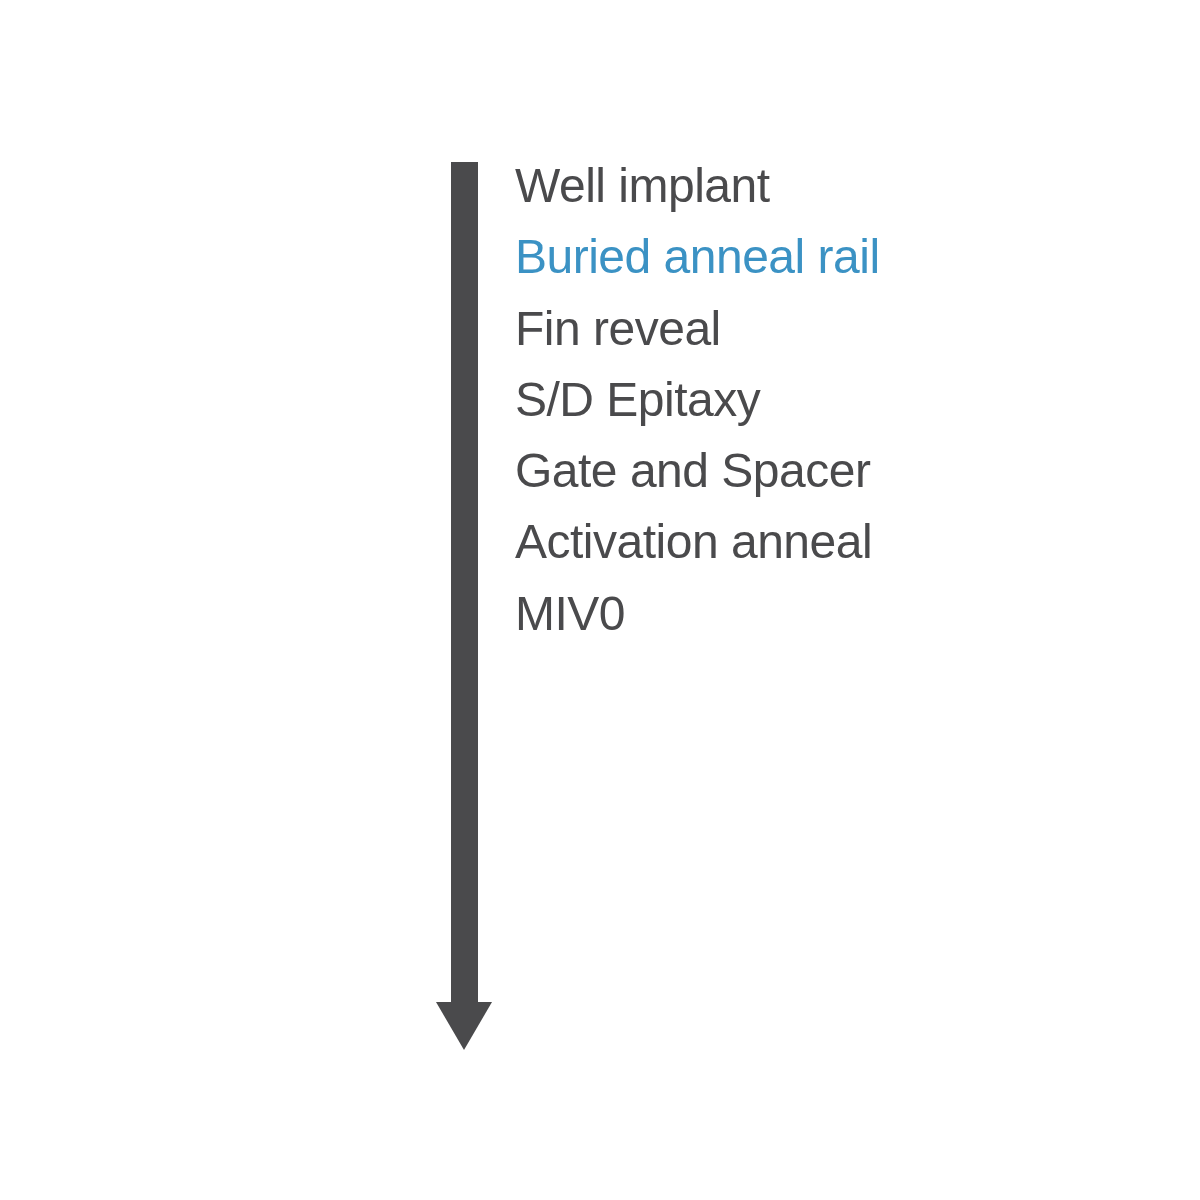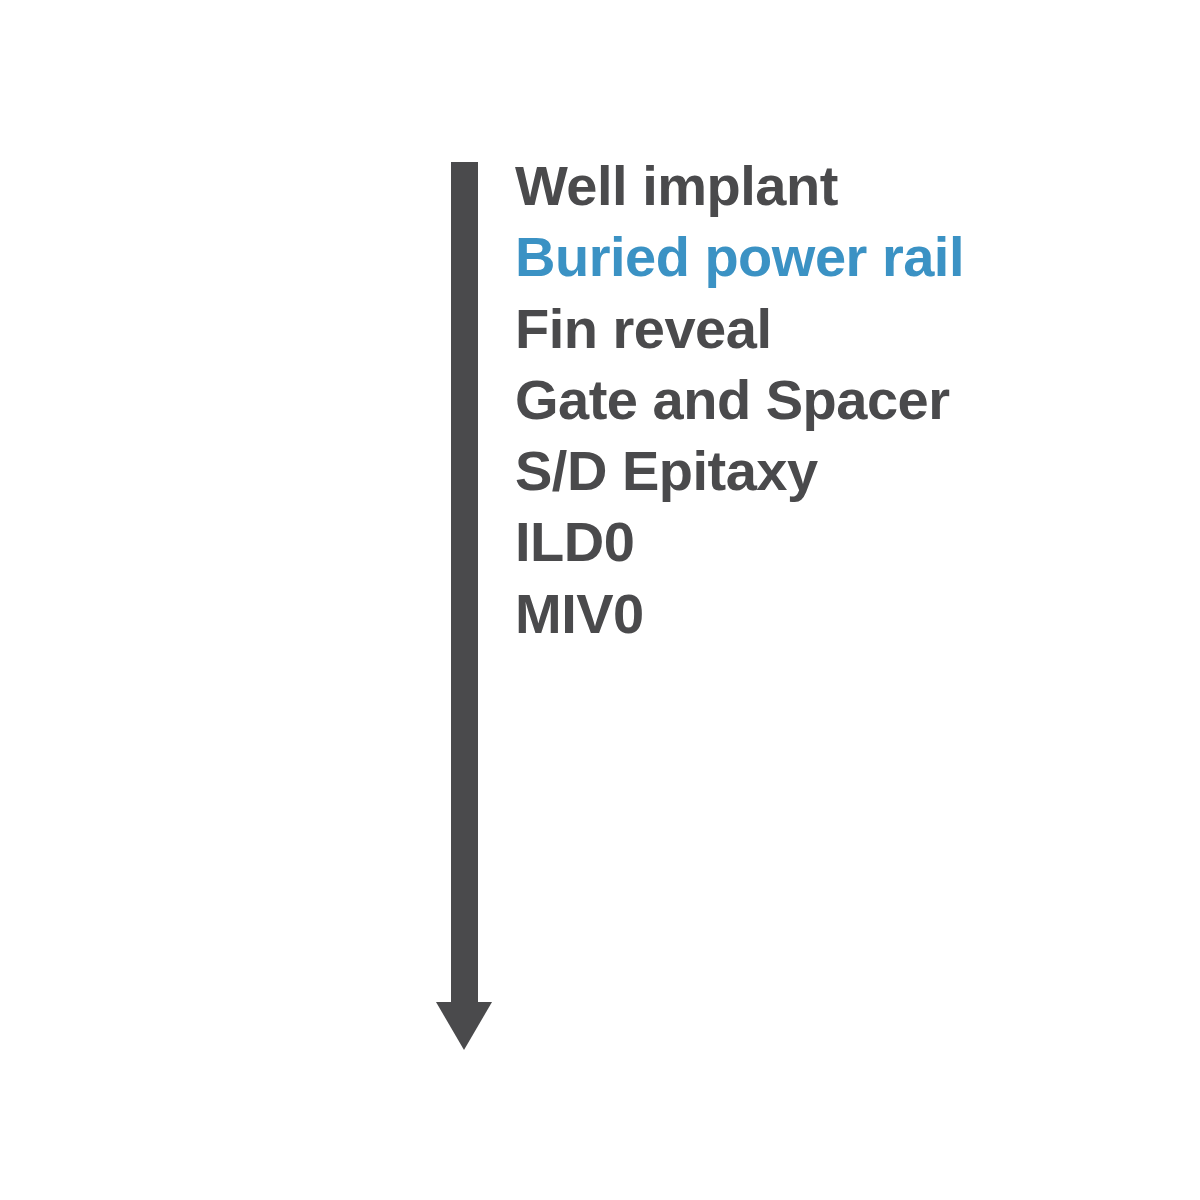--- a/index.html
+++ b/index.html
@@ -36,39 +36,39 @@
   }
   
   .steps {
     position: absolute;
     left: 515px;
     top: 150px;
     display: flex;
     flex-direction: column;
   }
   .step {
-    font-size: 56px;
+    font-size: 48px;
     line-height: 71.3px;
-    font-weight: bold;
+    font-weight: normal;
     letter-spacing: -0.5px;
     color: var(--text-color, #4a4a4c);
     white-space: nowrap;
   }
   .step.highlight {
     color: var(--highlight-color, #3b92c4);
   }
 </style>
 </head>
 <body>
 
 <div class="canvas" style="--bg-color: #ffffff; --text-color: #4a4a4c; --arrow-color: #4a4a4c; --highlight-color: #3b92c4;">
   <div class="arrow-shaft"></div>
   <div class="arrow-head"></div>
   <div class="steps">
       <div class="step">Well implant</div>
-      <div class="step highlight">Buried power rail</div>
+      <div class="step highlight">Buried anneal rail</div>
       <div class="step">Fin reveal</div>
+      <div class="step">S/D Epitaxy</div>
       <div class="step">Gate and Spacer</div>
-      <div class="step">S/D Epitaxy</div>
-      <div class="step">ILD0</div>
+      <div class="step">Activation anneal</div>
       <div class="step">MIV0</div>
     </div>
 </div>
 
 </body></html>

